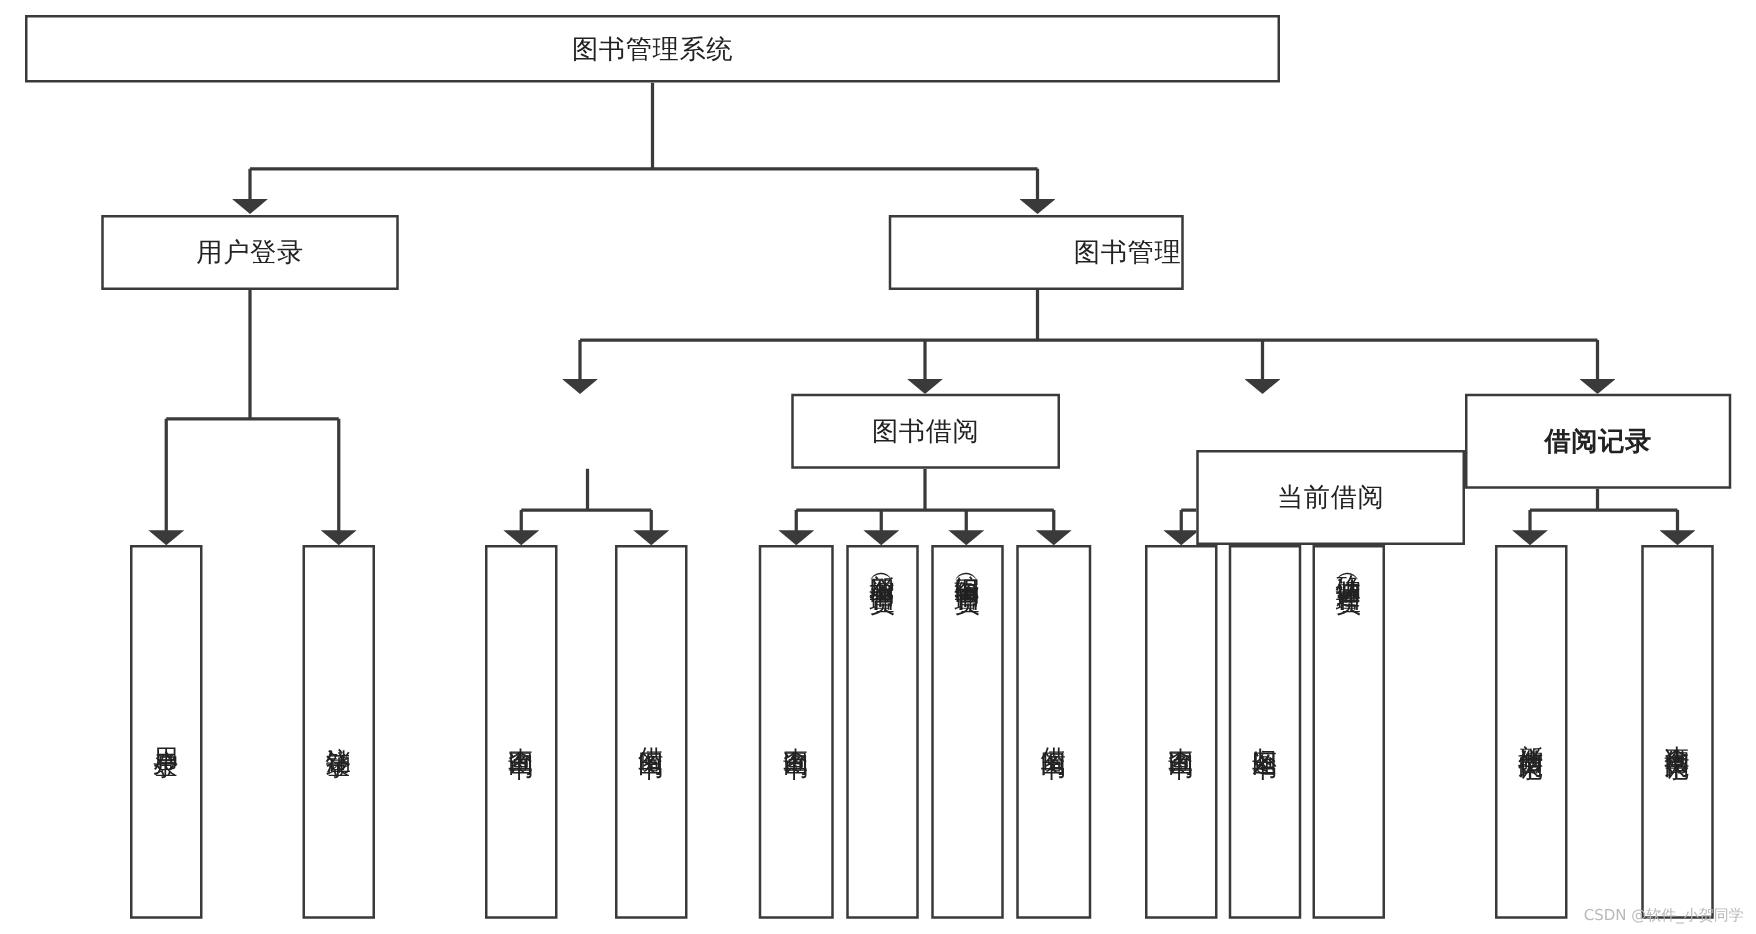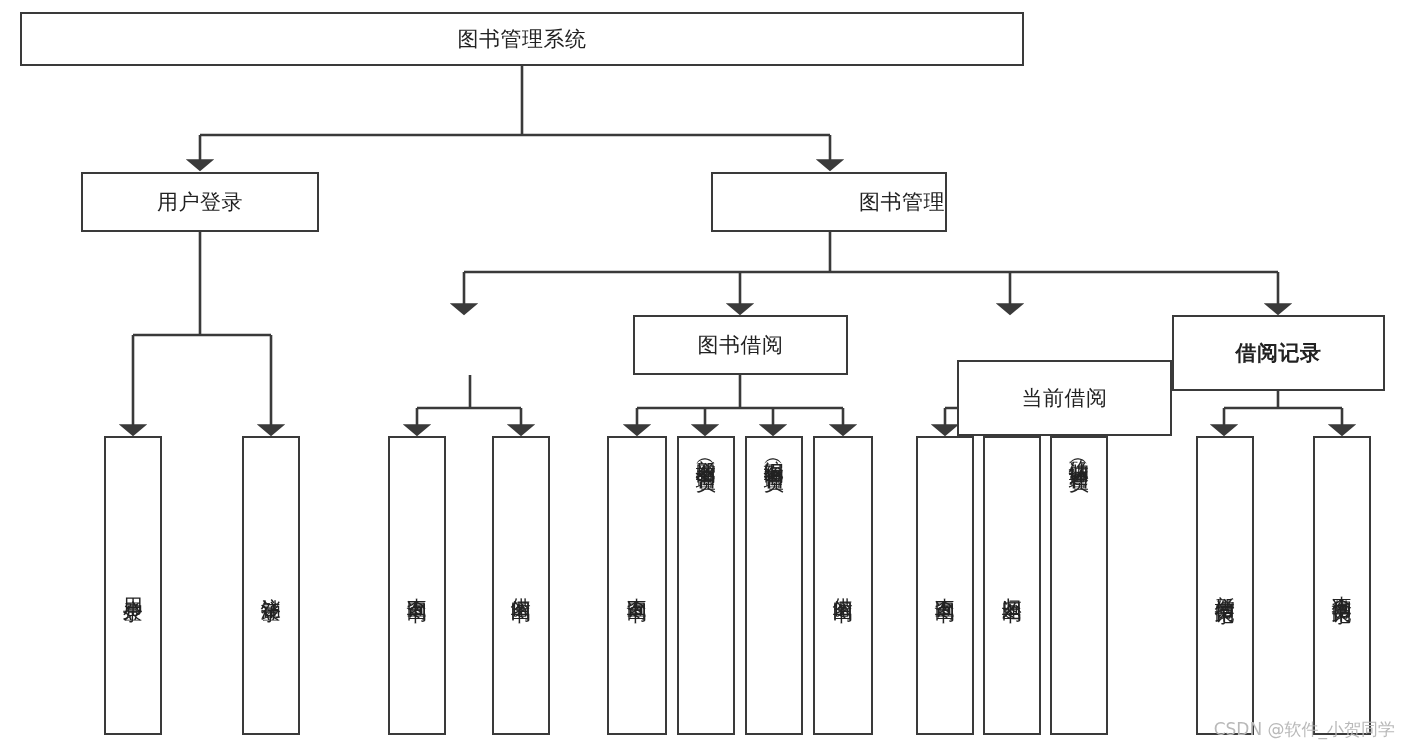--- a/index.html
+++ b/index.html
@@ -64,21 +64,21 @@
     white-space: nowrap;
   }
   .node.vert.mid {
     align-items: center;
     padding-top: 0;
   }
   .watermark {
     position: absolute;
     right: 10px;
     bottom: 6px;
-    font-size: 17px;
+    font-size: 12px;
     color: #b9b9b9;
     z-index: 5;
     white-space: nowrap;
     font-family: "DejaVu Sans", "Liberation Sans", sans-serif;
   }
 </style>
 </head>
 <body>
 
 <div id="diagram">

